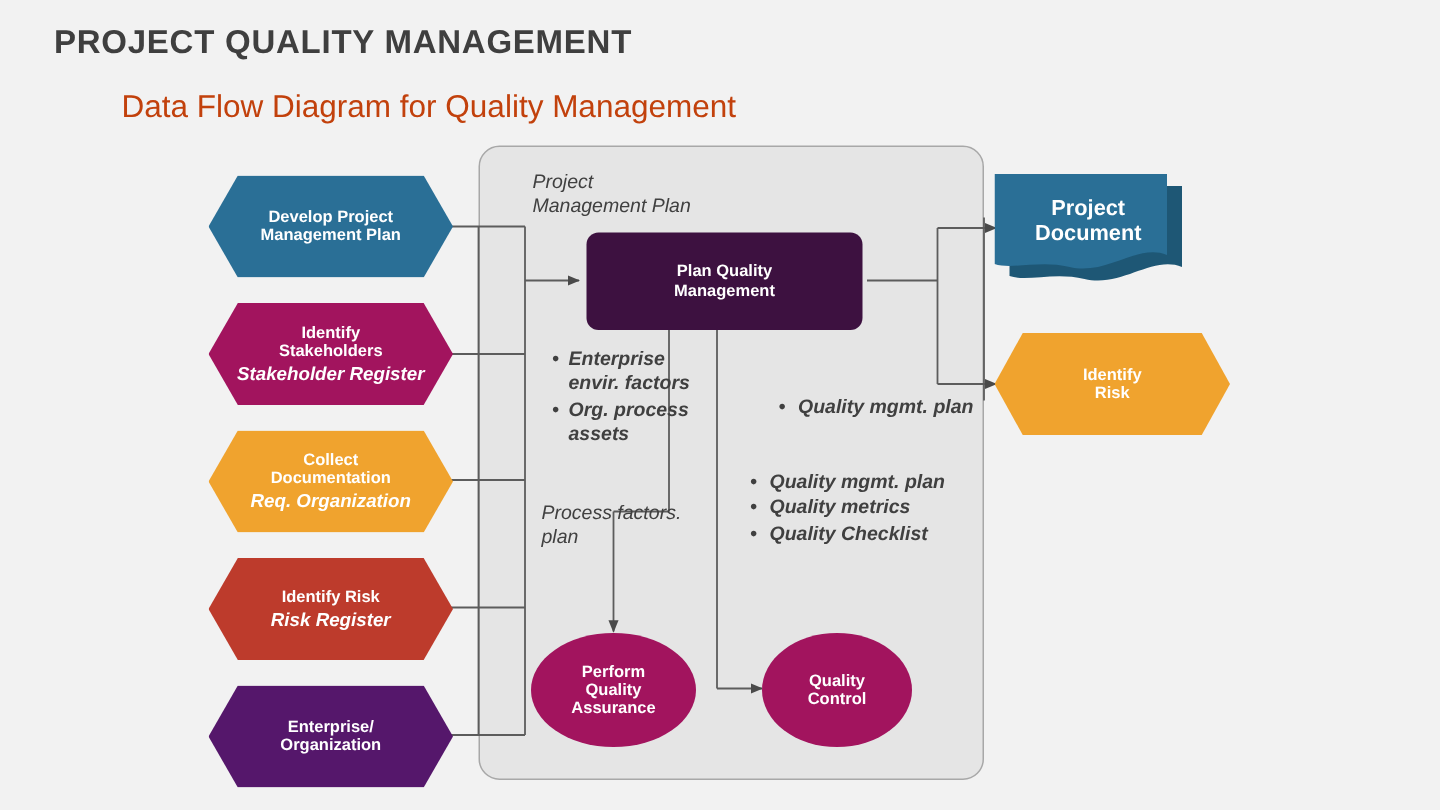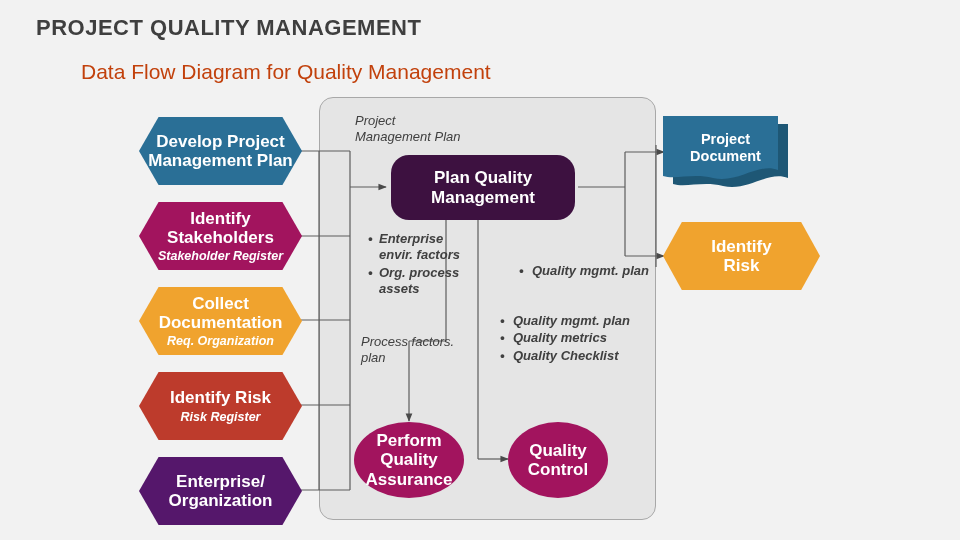--- a/index.html
+++ b/index.html
@@ -64,37 +64,37 @@
     display: flex;
     flex-direction: column;
     align-items: center;
     justify-content: center;
     text-align: center;
     color: #ffffff;
     line-height: 1.12;
   }
   .node .ttl {
     font-weight: bold;
-    font-size: 17px;
+    font-size: 11px;
   }
   .node .sub {
     font-style: italic;
     font-weight: bold;
     font-size: 12.5px;
     margin-top: 2px;
   }
 
   
   .hex {
     clip-path: polygon(12% 0%, 88% 0%, 100% 50%, 88% 100%, 12% 100%, 0% 50%);
   }
 
   
   .proc {
-    border-radius: 18px;
+    border-radius: 8px;
     align-items: center;
   }
 
   
   .ellipse {
     border-radius: 50%;
   }
 
   
   .docshape {

